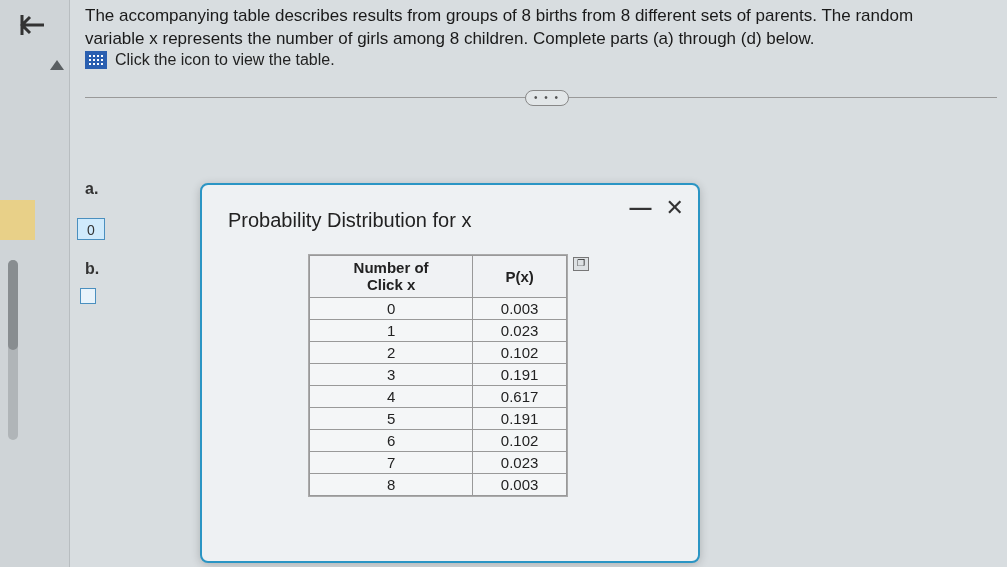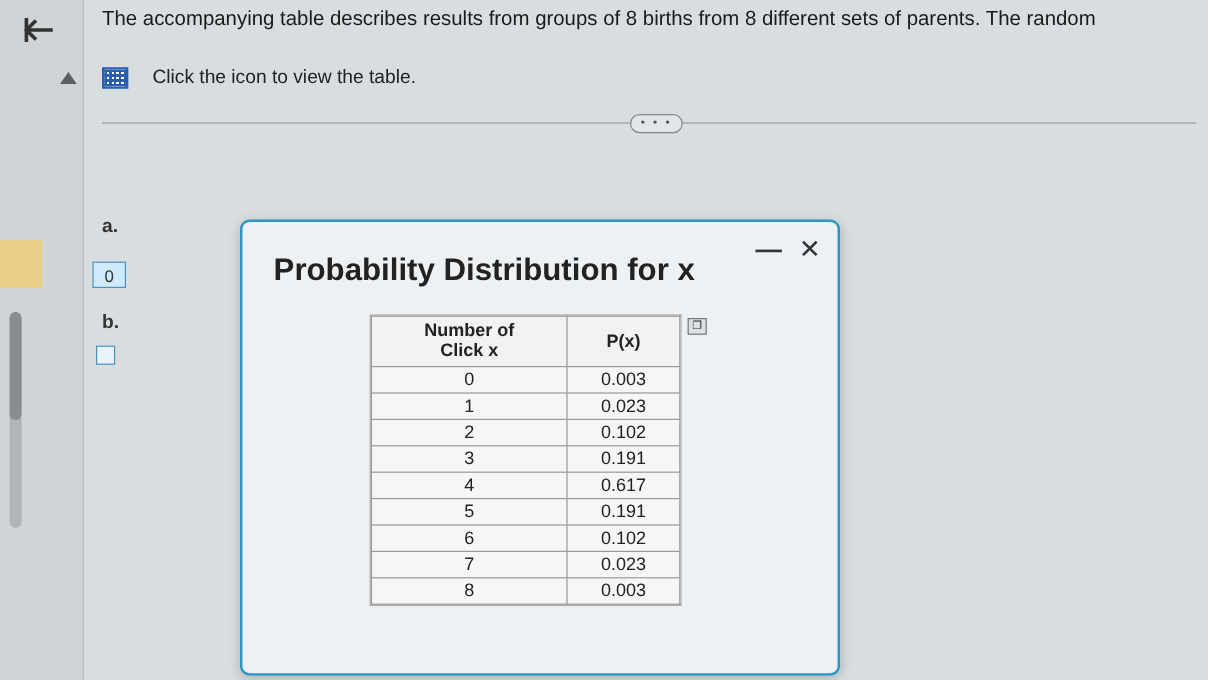--- a/index.html
+++ b/index.html
@@ -57,26 +57,26 @@
     }
     .main {
       position: absolute;
       left: 85px; top: 5px; right: 10px;
       color: #222;
     }
     .problem-text {
       font-size: 17px;
       line-height: 1.35;
       color: #1a1a1a;
-      margin-bottom: 28px;
+      margin-bottom: 0;
     }
     .view-table-row {
       display: flex;
       align-items: center;
-      gap: 20px;
+      gap: 8px;
       margin-bottom: 28px;
     }
     .table-icon {
       width: 22px; height: 18px;
       border: 2px solid #2a5fb0;
       background: repeating-linear-gradient(to right, #2a5fb0 0 2px, transparent 2px 4px),
                   repeating-linear-gradient(to bottom, #2a5fb0 0 2px, transparent 2px 4px);
       background-color: #fff;
     }
     .view-table-text {
@@ -143,22 +143,22 @@
     .modal-controls {
       position: absolute;
       right: 14px; top: 10px;
       display: flex;
       gap: 14px;
       align-items: center;
     }
     .min-btn { font-size: 22px; font-weight: bold; color: #333; cursor: pointer; line-height: 10px; }
     .close-btn { font-size: 22px; font-weight: 300; color: #333; cursor: pointer; }
     .modal-title {
-      font-size: 26px;
-      font-weight: 700;
+      font-size: 20px;
+      font-weight: 400;
       color: #222;
       margin-top: 6px;
       margin-bottom: 22px;
     }
     .table-wrap {
       margin-left: 80px;
       width: 260px;
       border: 1px solid #aaa;
       background: #f4f6f7;
       position: relative;
@@ -204,20 +204,21 @@
   </div>
   <div class="up-btn"></div>
   <div class="highlight-block"></div>
   <div class="scrollbar"></div>
   <div class="scrollbar-thumb"></div>
 </div>
 
 <div class="main">
   <div class="problem-text">
     <span>The accompanying table describes results from groups of 8 births from 8 different sets of parents. The random</span><br>
+    <span>variable x represents the number of girls among 8 children. Complete parts (a) through (d) below.</span>
   </div>
   <div class="view-table-row">
     <span class="table-icon"></span>
     <span class="view-table-text">Click the icon to view the table.</span>
   </div>
   <hr class="hr-line">
   <div class="ellipsis-pill">• • •</div>
 
   <div class="part-labels">
     <div class="part-a">a.</div>

